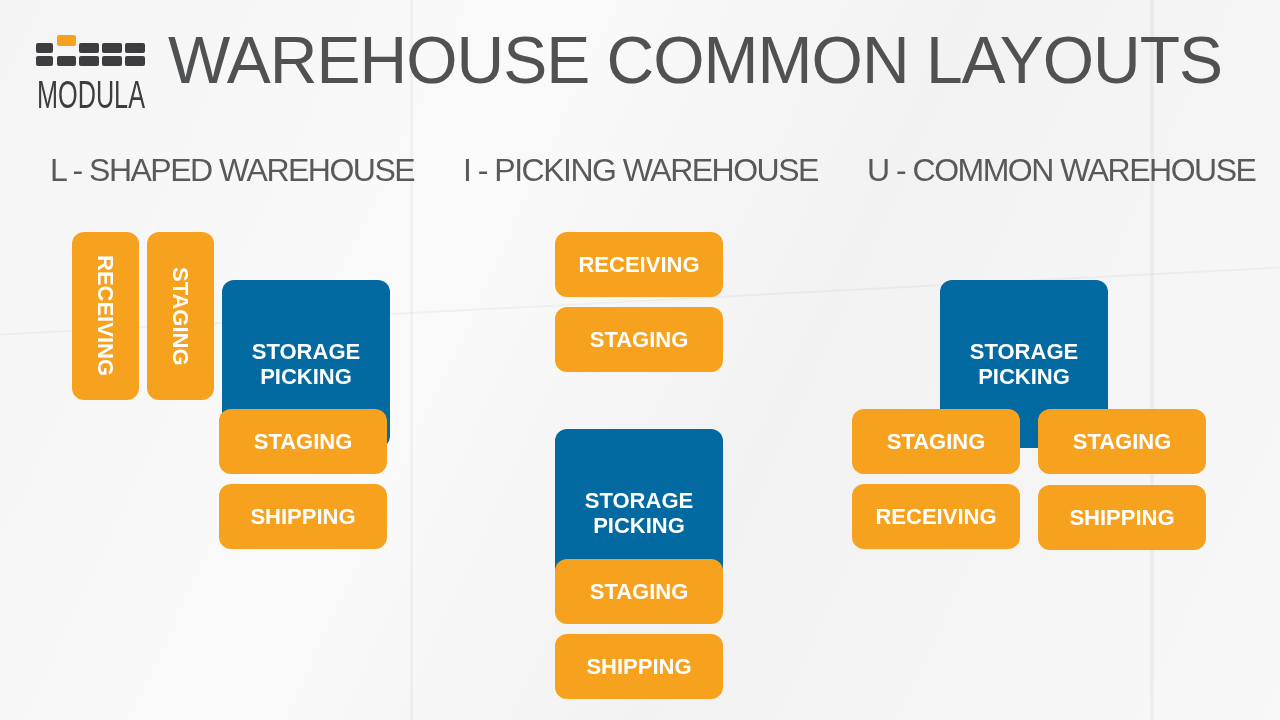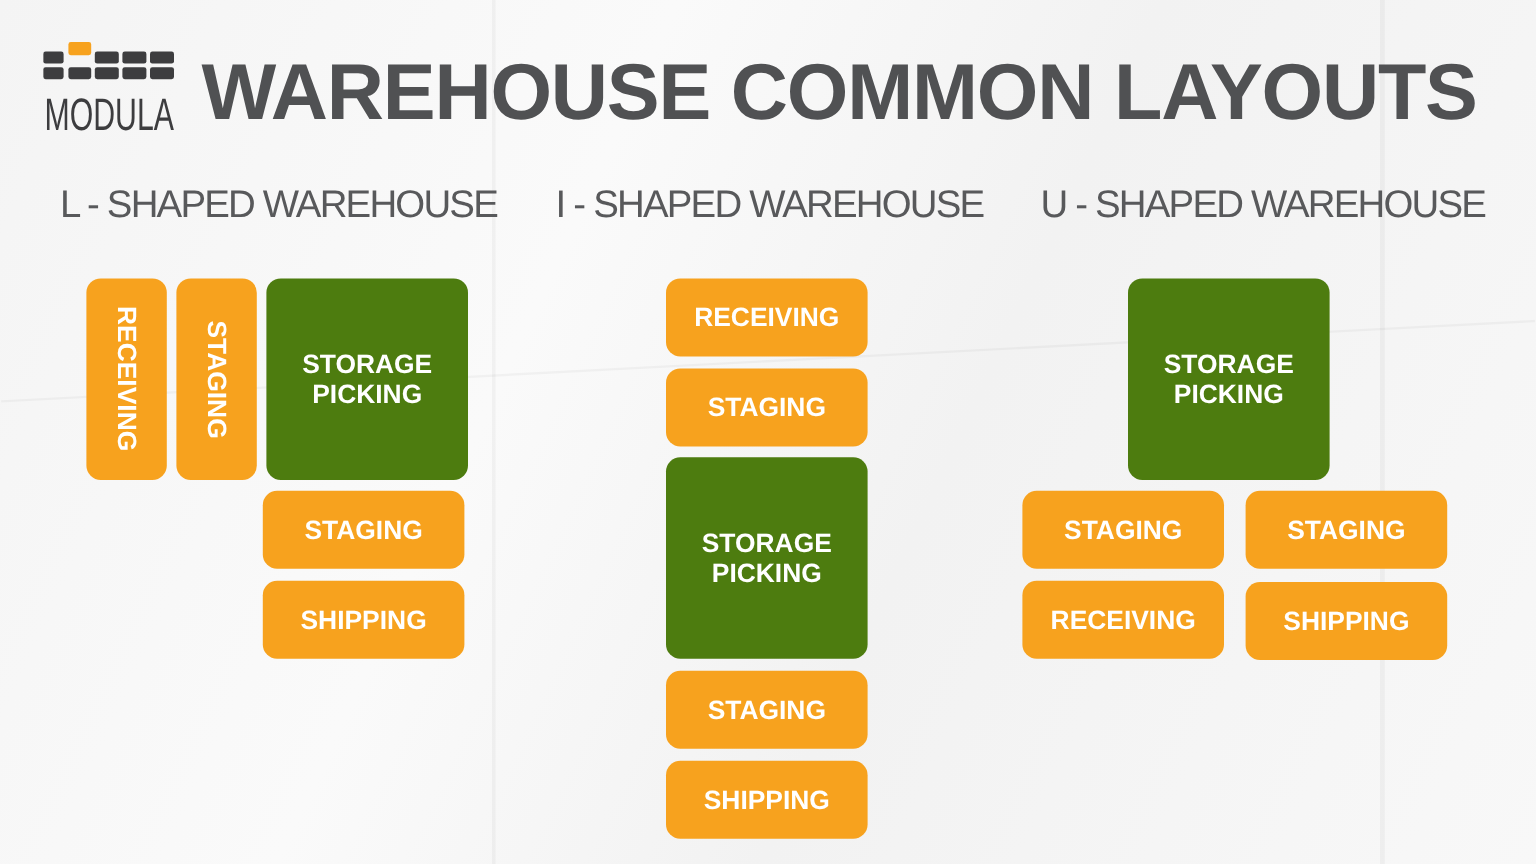--- a/index.html
+++ b/index.html
@@ -1,27 +1,27 @@
 <!DOCTYPE html>
 <html><head>
 <meta charset="utf-8">
 <style>
   html,body{margin:0;padding:0;}
   body{width:1280px;height:720px;overflow:hidden;position:relative;
     background:linear-gradient(115deg,#f4f4f4 0%,#fafafa 35%,#f2f2f2 60%,#f8f8f8 100%);
     font-family:"Liberation Sans",sans-serif;}
   .bgline{position:absolute;background:rgba(0,0,0,0.035);}
   .logo{position:absolute;left:36px;top:35px;width:110px;height:75px;}
-  .title{position:absolute;left:168px;top:36px;font-size:66px;font-weight:bold;color:#505153;
+  .title{position:absolute;left:168px;top:20px;font-size:66px;font-weight:normal;color:#505153;
     letter-spacing:-1px;line-height:80px;white-space:nowrap;}
   .heading{position:absolute;top:150px;font-size:32px;color:#58595b;letter-spacing:-1.5px;white-space:nowrap;line-height:40px;}
   .box{position:absolute;border-radius:12px;display:flex;align-items:center;justify-content:center;
     color:#fff;font-weight:bold;font-size:22px;text-align:center;line-height:25px;}
   .o{background:#f7a21e;}
-  .g{background:#4d7c0f;}
+  .g{background:#0369a1;margin-top:48px;}
   .vert{writing-mode:vertical-rl;}
 </style>
 </head>
 <body>
 
 <div class="bgline" style="left:410px;top:0;width:3px;height:720px;"></div>
 <div class="bgline" style="left:1150px;top:0;width:4px;height:720px;"></div>
 <div class="bgline" style="left:0;top:300px;width:1280px;height:2px;transform:rotate(-3deg);"></div>
 
 <svg class="logo" viewBox="0 0 110 75">
@@ -40,25 +40,25 @@
 
 <div class="title">WAREHOUSE COMMON LAYOUTS</div>
 
 <div class="heading" style="left:50px;text-align:right;">L - SHAPED WAREHOUSE</div>
 <div class="box o vert" style="left:72px;top:232px;width:67px;height:168px;">RECEIVING</div>
 <div class="box o vert" style="left:147px;top:232px;width:67px;height:168px;">STAGING</div>
 <div class="box g" style="left:222px;top:232px;width:168px;height:168px;padding:0 20px;box-sizing:border-box;">STORAGE PICKING</div>
 <div class="box o" style="left:219px;top:409px;width:168px;height:65px;">STAGING</div>
 <div class="box o" style="left:219px;top:484px;width:168px;height:65px;">SHIPPING</div>
 
-<div class="heading" style="left:463px;">I - SHAPED WAREHOUSE</div>
+<div class="heading" style="left:463px;">I - PICKING WAREHOUSE</div>
 <div class="box o" style="left:555px;top:232px;width:168px;height:65px;">RECEIVING</div>
 <div class="box o" style="left:555px;top:307px;width:168px;height:65px;">STAGING</div>
 <div class="box g" style="left:555px;top:381px;width:168px;height:168px;padding:0 20px;box-sizing:border-box;">STORAGE PICKING</div>
 <div class="box o" style="left:555px;top:559px;width:168px;height:65px;">STAGING</div>
 <div class="box o" style="left:555px;top:634px;width:168px;height:65px;">SHIPPING</div>
 
-<div class="heading" style="left:867px;">U - SHAPED WAREHOUSE</div>
+<div class="heading" style="left:867px;">U - COMMON WAREHOUSE</div>
 <div class="box g" style="left:940px;top:232px;width:168px;height:168px;padding:0 20px;box-sizing:border-box;">STORAGE PICKING</div>
 <div class="box o" style="left:852px;top:409px;width:168px;height:65px;">STAGING</div>
 <div class="box o" style="left:1038px;top:409px;width:168px;height:65px;">STAGING</div>
 <div class="box o" style="left:852px;top:484px;width:168px;height:65px;">RECEIVING</div>
 <div class="box o" style="left:1038px;top:485px;width:168px;height:65px;">SHIPPING</div>
 
 </body></html>

